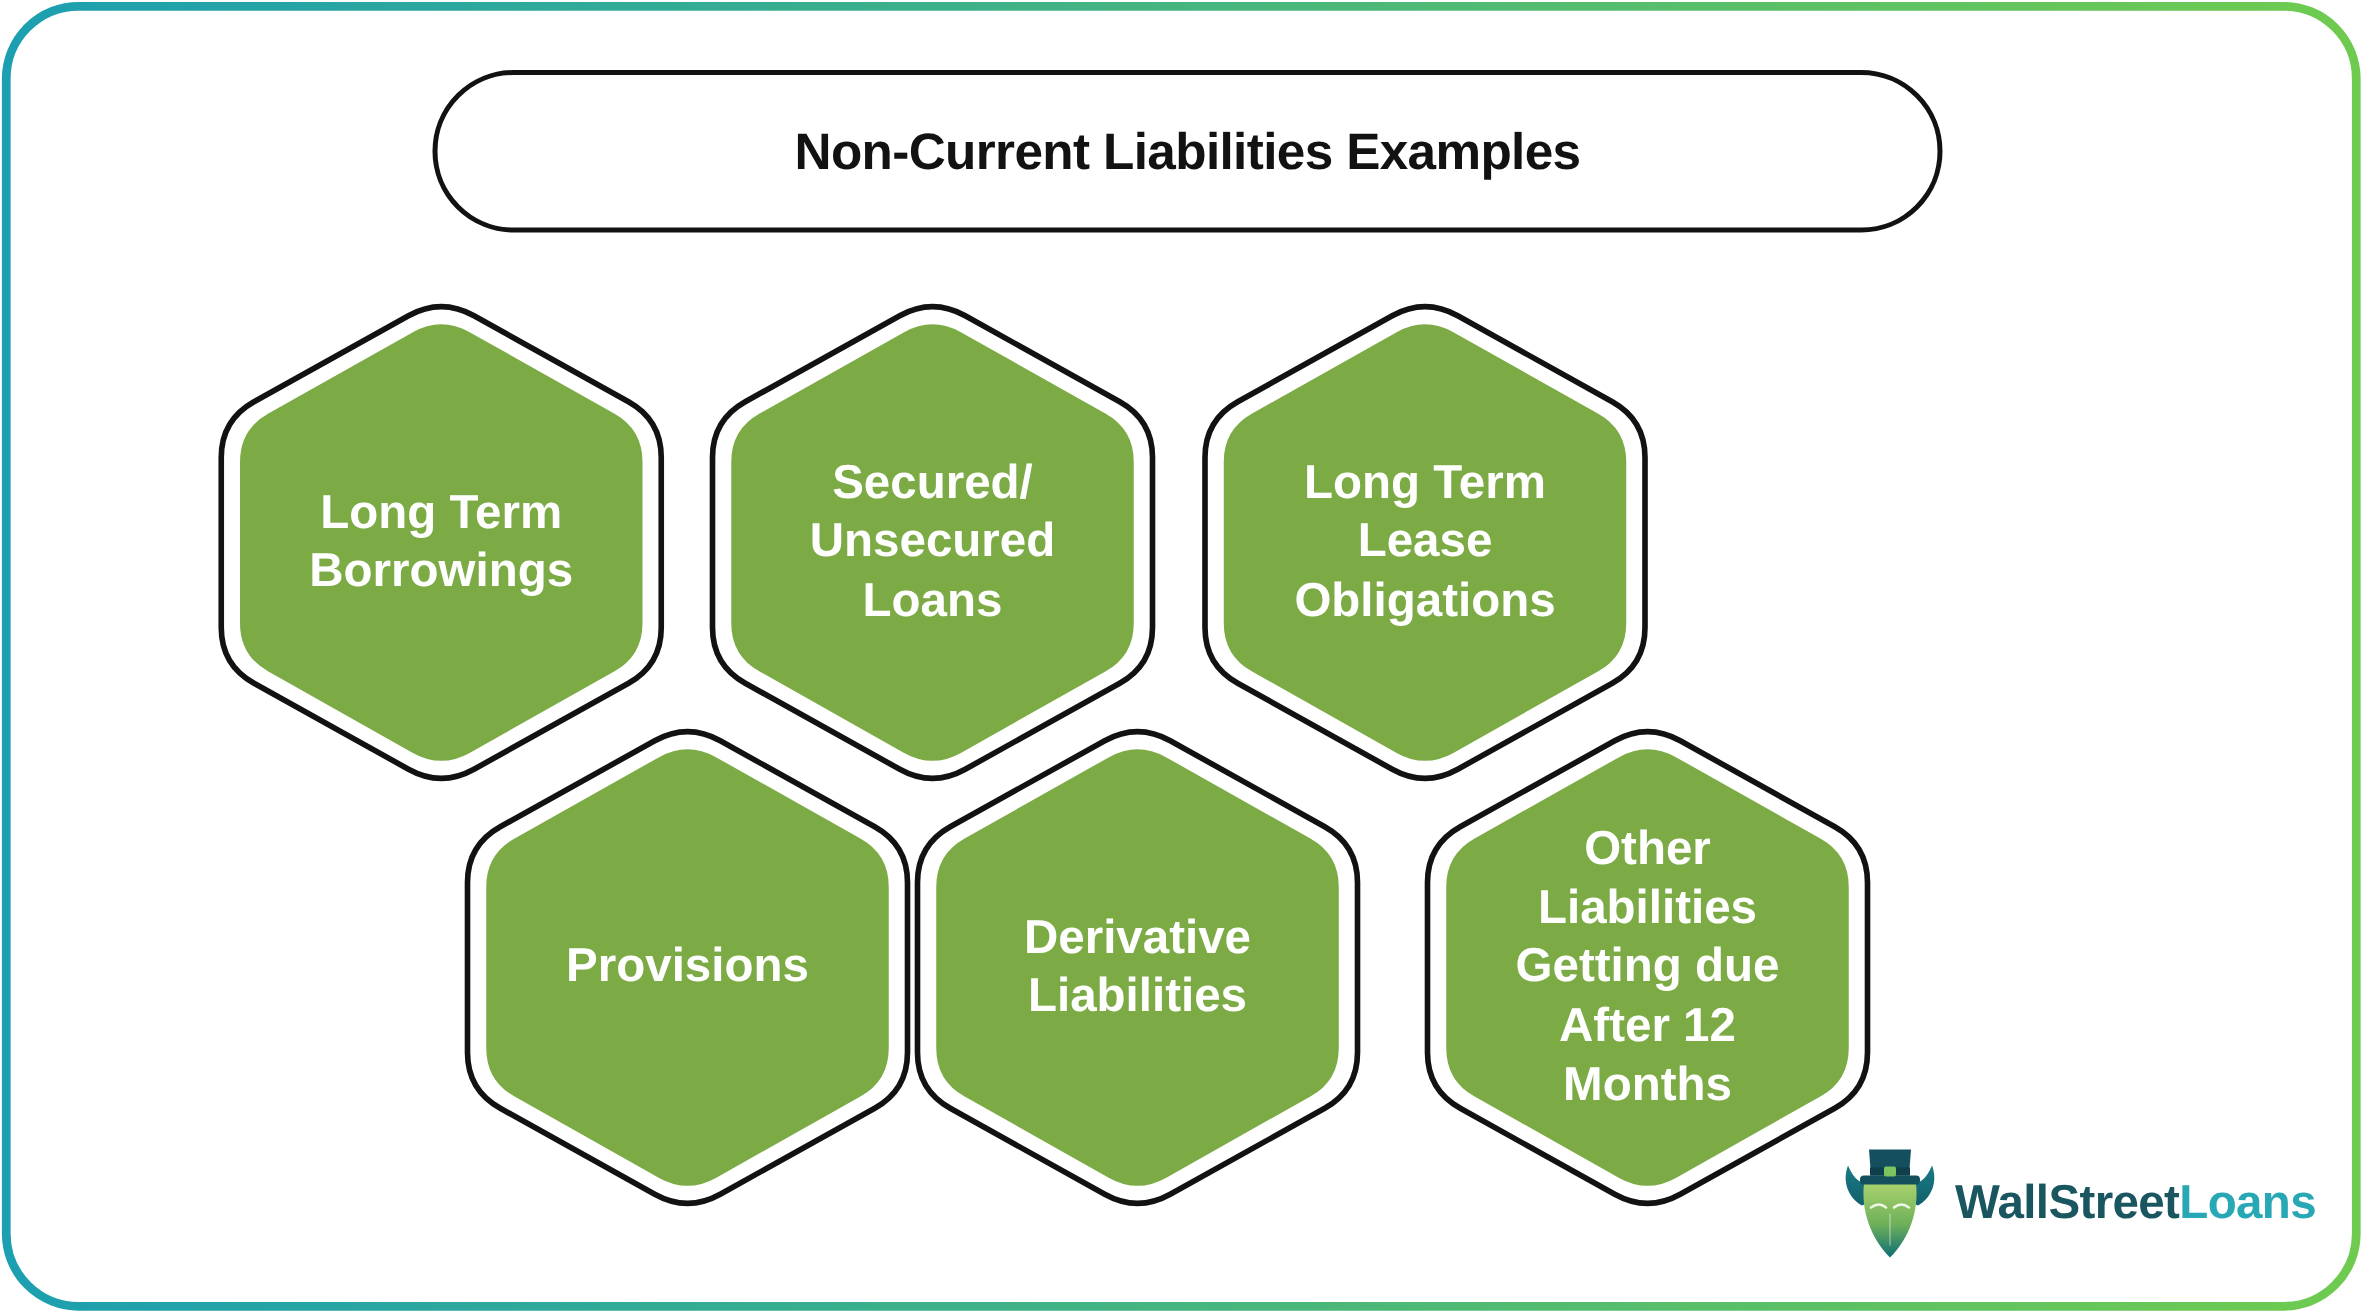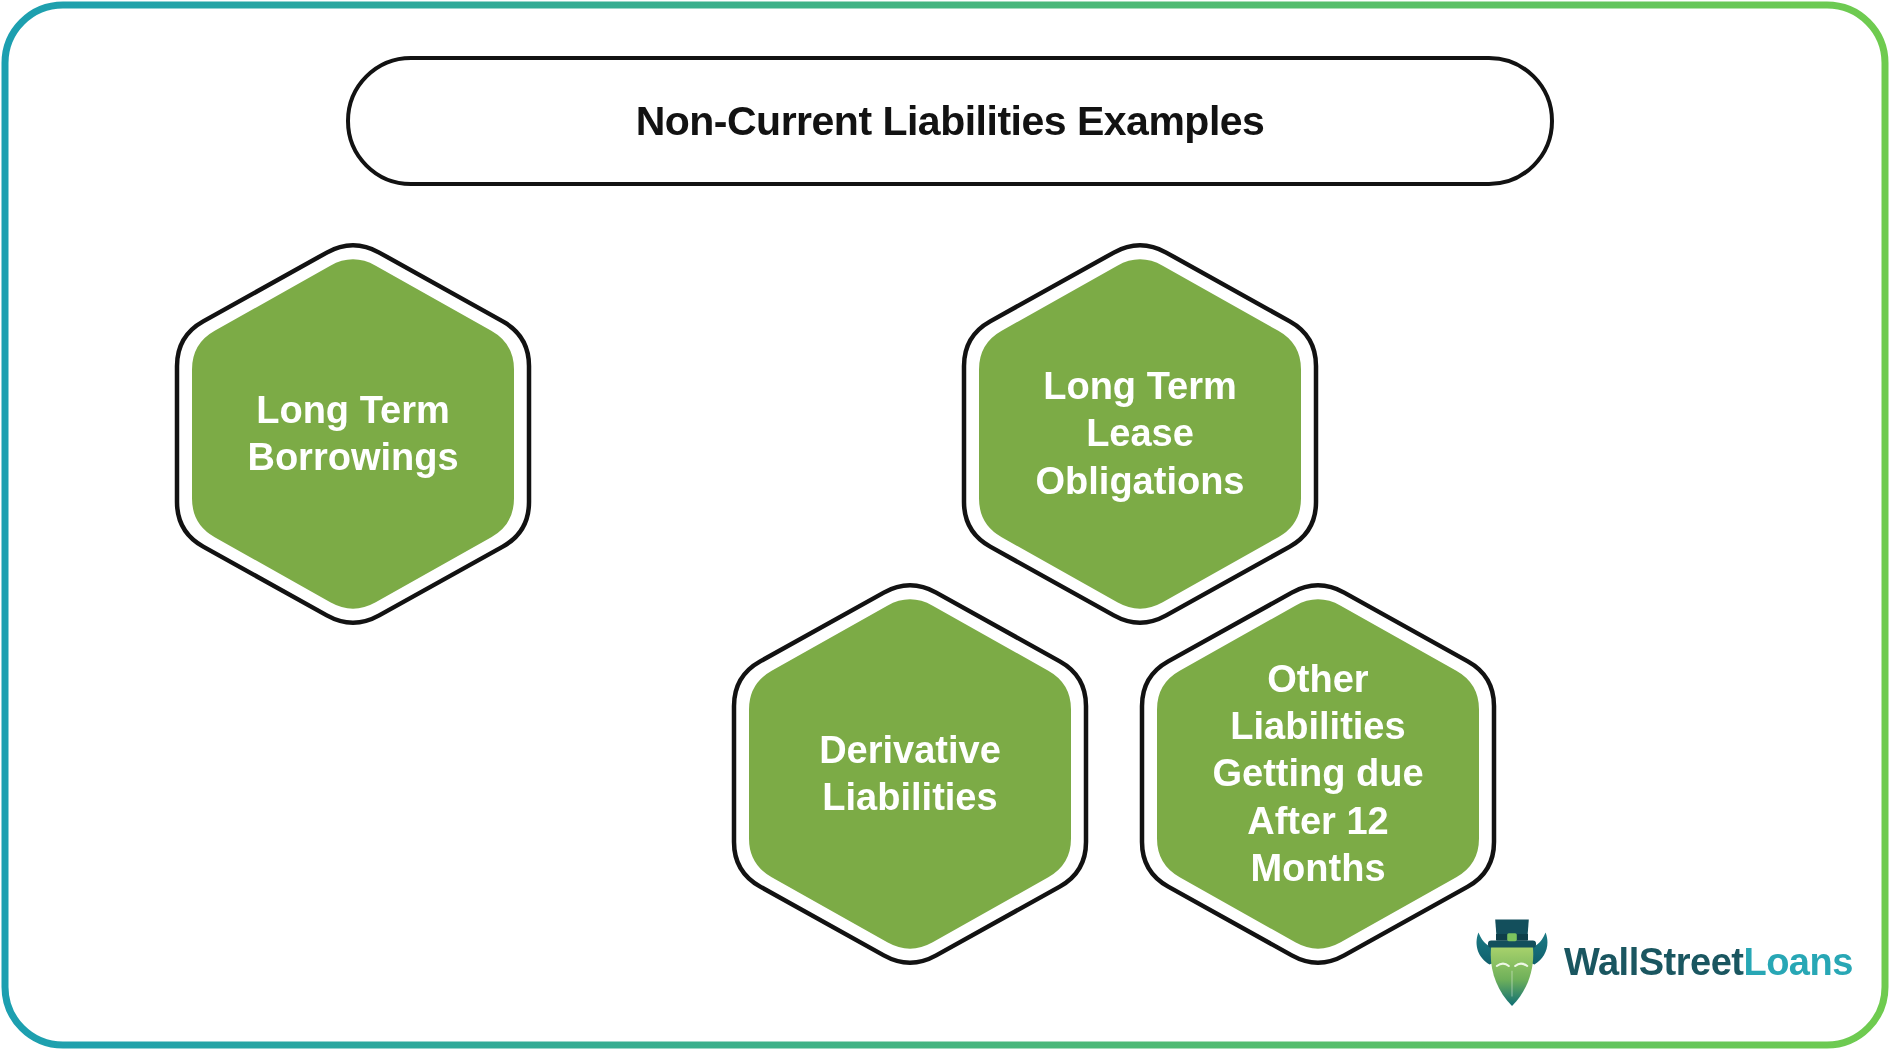--- a/index.html
+++ b/index.html
@@ -56,32 +56,48 @@
 
   <div class="hex-wrap" style="left:163px;top:224px">
     <svg class="hex" viewBox="0 0 380 420">
       <path class="hex-outer" d="M163.8,28.6 Q190,14 216.2,28.6 L339.8,97.4 Q366,112 366.0,142.0 L366.0,278.0 Q366,308 339.8,322.6 L216.2,391.4 Q190,406 163.8,391.4 L40.2,322.6 Q14,308 14.0,278.0 L14.0,142.0 Q14,112 40.2,97.4 Z"></path>
         <path class="hex-inner" d="M167.3,41.7 Q190,29 212.7,41.7 L328.3,106.8 Q351,119.5 351.0,145.5 L351.0,274.5 Q351,300.5 328.3,313.2 L212.7,378.3 Q190,391 167.3,378.3 L51.7,313.2 Q29,300.5 29.0,274.5 L29.0,145.5 Q29,119.5 51.7,106.8 Z"></path>
     </svg>
     <div class="hex-label">Long Term
 Borrowings</div>
   </div>
 
+  <div class="hex-wrap" style="left:556px;top:224px">
+    <svg class="hex" viewBox="0 0 380 420">
+      <path class="hex-outer" d="M163.8,28.6 Q190,14 216.2,28.6 L339.8,97.4 Q366,112 366.0,142.0 L366.0,278.0 Q366,308 339.8,322.6 L216.2,391.4 Q190,406 163.8,391.4 L40.2,322.6 Q14,308 14.0,278.0 L14.0,142.0 Q14,112 40.2,97.4 Z"></path>
+        <path class="hex-inner" d="M167.3,41.7 Q190,29 212.7,41.7 L328.3,106.8 Q351,119.5 351.0,145.5 L351.0,274.5 Q351,300.5 328.3,313.2 L212.7,378.3 Q190,391 167.3,378.3 L51.7,313.2 Q29,300.5 29.0,274.5 L29.0,145.5 Q29,119.5 51.7,106.8 Z"></path>
+    </svg>
+    <div class="hex-label">Secured/
+Unsecured
+Loans</div>
+  </div>
 
   <div class="hex-wrap" style="left:950px;top:224px">
     <svg class="hex" viewBox="0 0 380 420">
       <path class="hex-outer" d="M163.8,28.6 Q190,14 216.2,28.6 L339.8,97.4 Q366,112 366.0,142.0 L366.0,278.0 Q366,308 339.8,322.6 L216.2,391.4 Q190,406 163.8,391.4 L40.2,322.6 Q14,308 14.0,278.0 L14.0,142.0 Q14,112 40.2,97.4 Z"></path>
         <path class="hex-inner" d="M167.3,41.7 Q190,29 212.7,41.7 L328.3,106.8 Q351,119.5 351.0,145.5 L351.0,274.5 Q351,300.5 328.3,313.2 L212.7,378.3 Q190,391 167.3,378.3 L51.7,313.2 Q29,300.5 29.0,274.5 L29.0,145.5 Q29,119.5 51.7,106.8 Z"></path>
     </svg>
     <div class="hex-label">Long Term
 Lease
 Obligations</div>
   </div>
 
 
+  <div class="hex-wrap" style="left:360px;top:564px">
+    <svg class="hex" viewBox="0 0 380 420">
+      <path class="hex-outer" d="M163.8,28.6 Q190,14 216.2,28.6 L339.8,97.4 Q366,112 366.0,142.0 L366.0,278.0 Q366,308 339.8,322.6 L216.2,391.4 Q190,406 163.8,391.4 L40.2,322.6 Q14,308 14.0,278.0 L14.0,142.0 Q14,112 40.2,97.4 Z"></path>
+        <path class="hex-inner" d="M167.3,41.7 Q190,29 212.7,41.7 L328.3,106.8 Q351,119.5 351.0,145.5 L351.0,274.5 Q351,300.5 328.3,313.2 L212.7,378.3 Q190,391 167.3,378.3 L51.7,313.2 Q29,300.5 29.0,274.5 L29.0,145.5 Q29,119.5 51.7,106.8 Z"></path>
+    </svg>
+    <div class="hex-label">Provisions</div>
+  </div>
 
   <div class="hex-wrap" style="left:720px;top:564px">
     <svg class="hex" viewBox="0 0 380 420">
       <path class="hex-outer" d="M163.8,28.6 Q190,14 216.2,28.6 L339.8,97.4 Q366,112 366.0,142.0 L366.0,278.0 Q366,308 339.8,322.6 L216.2,391.4 Q190,406 163.8,391.4 L40.2,322.6 Q14,308 14.0,278.0 L14.0,142.0 Q14,112 40.2,97.4 Z"></path>
         <path class="hex-inner" d="M167.3,41.7 Q190,29 212.7,41.7 L328.3,106.8 Q351,119.5 351.0,145.5 L351.0,274.5 Q351,300.5 328.3,313.2 L212.7,378.3 Q190,391 167.3,378.3 L51.7,313.2 Q29,300.5 29.0,274.5 L29.0,145.5 Q29,119.5 51.7,106.8 Z"></path>
     </svg>
     <div class="hex-label">Derivative
 Liabilities</div>
   </div>
 

